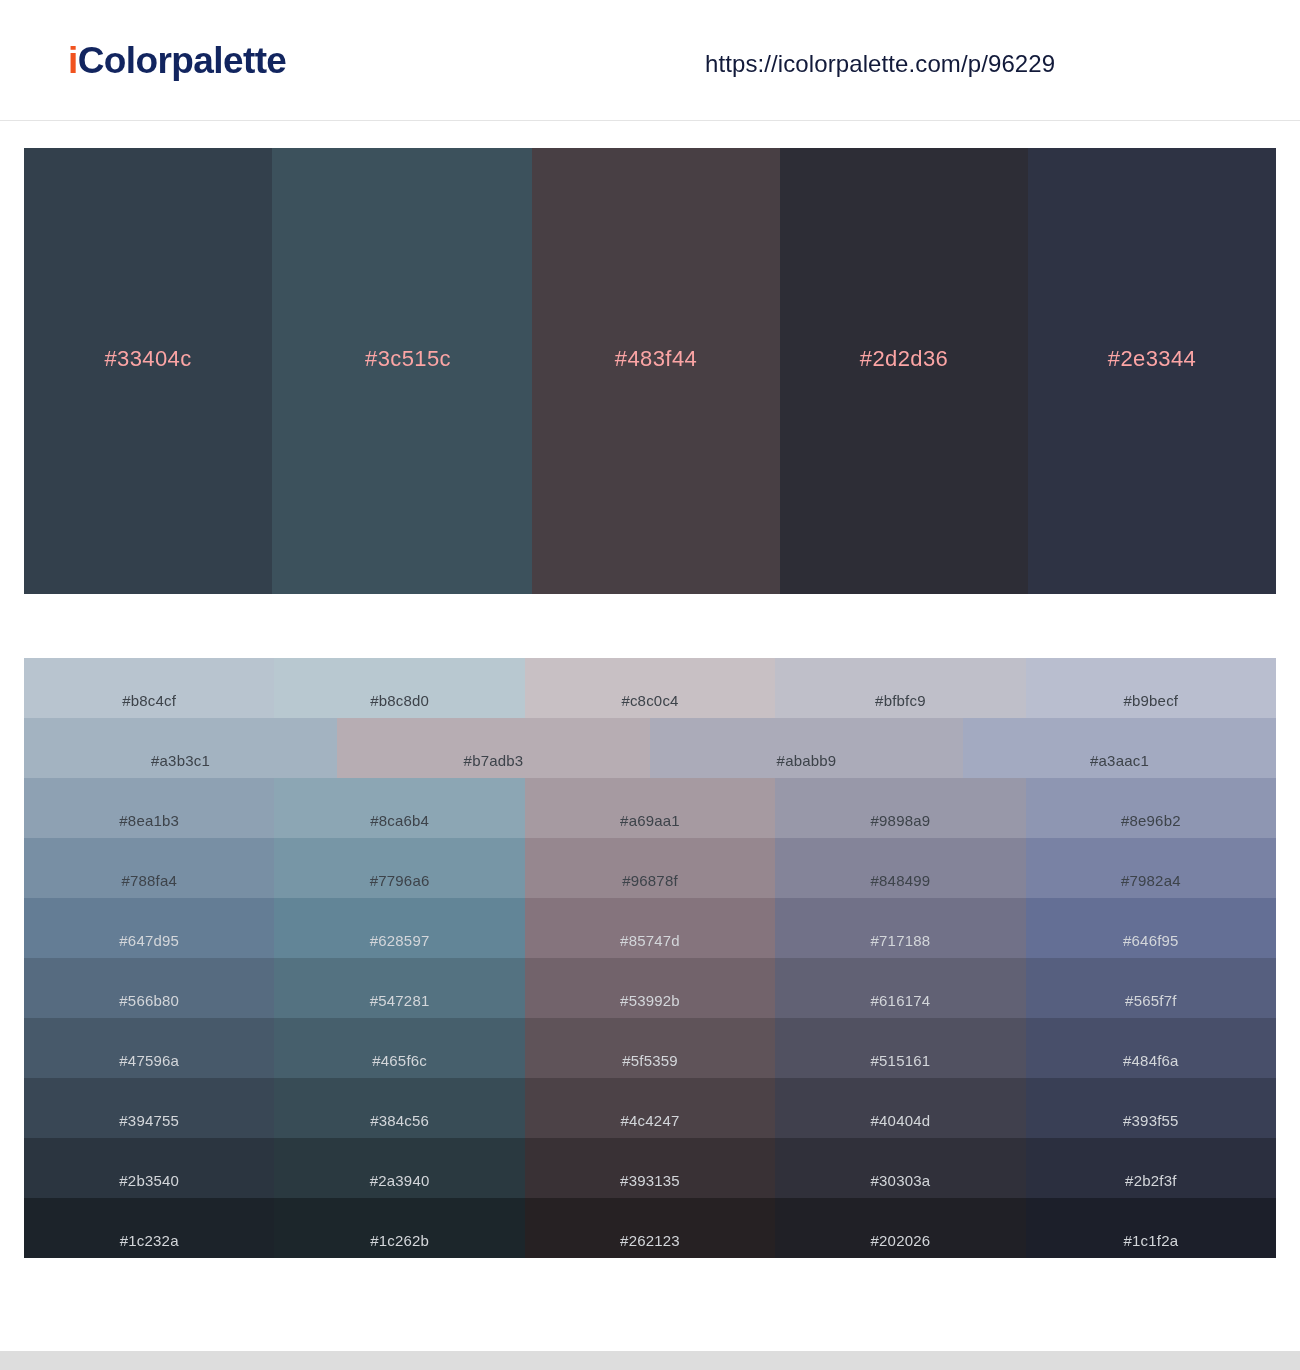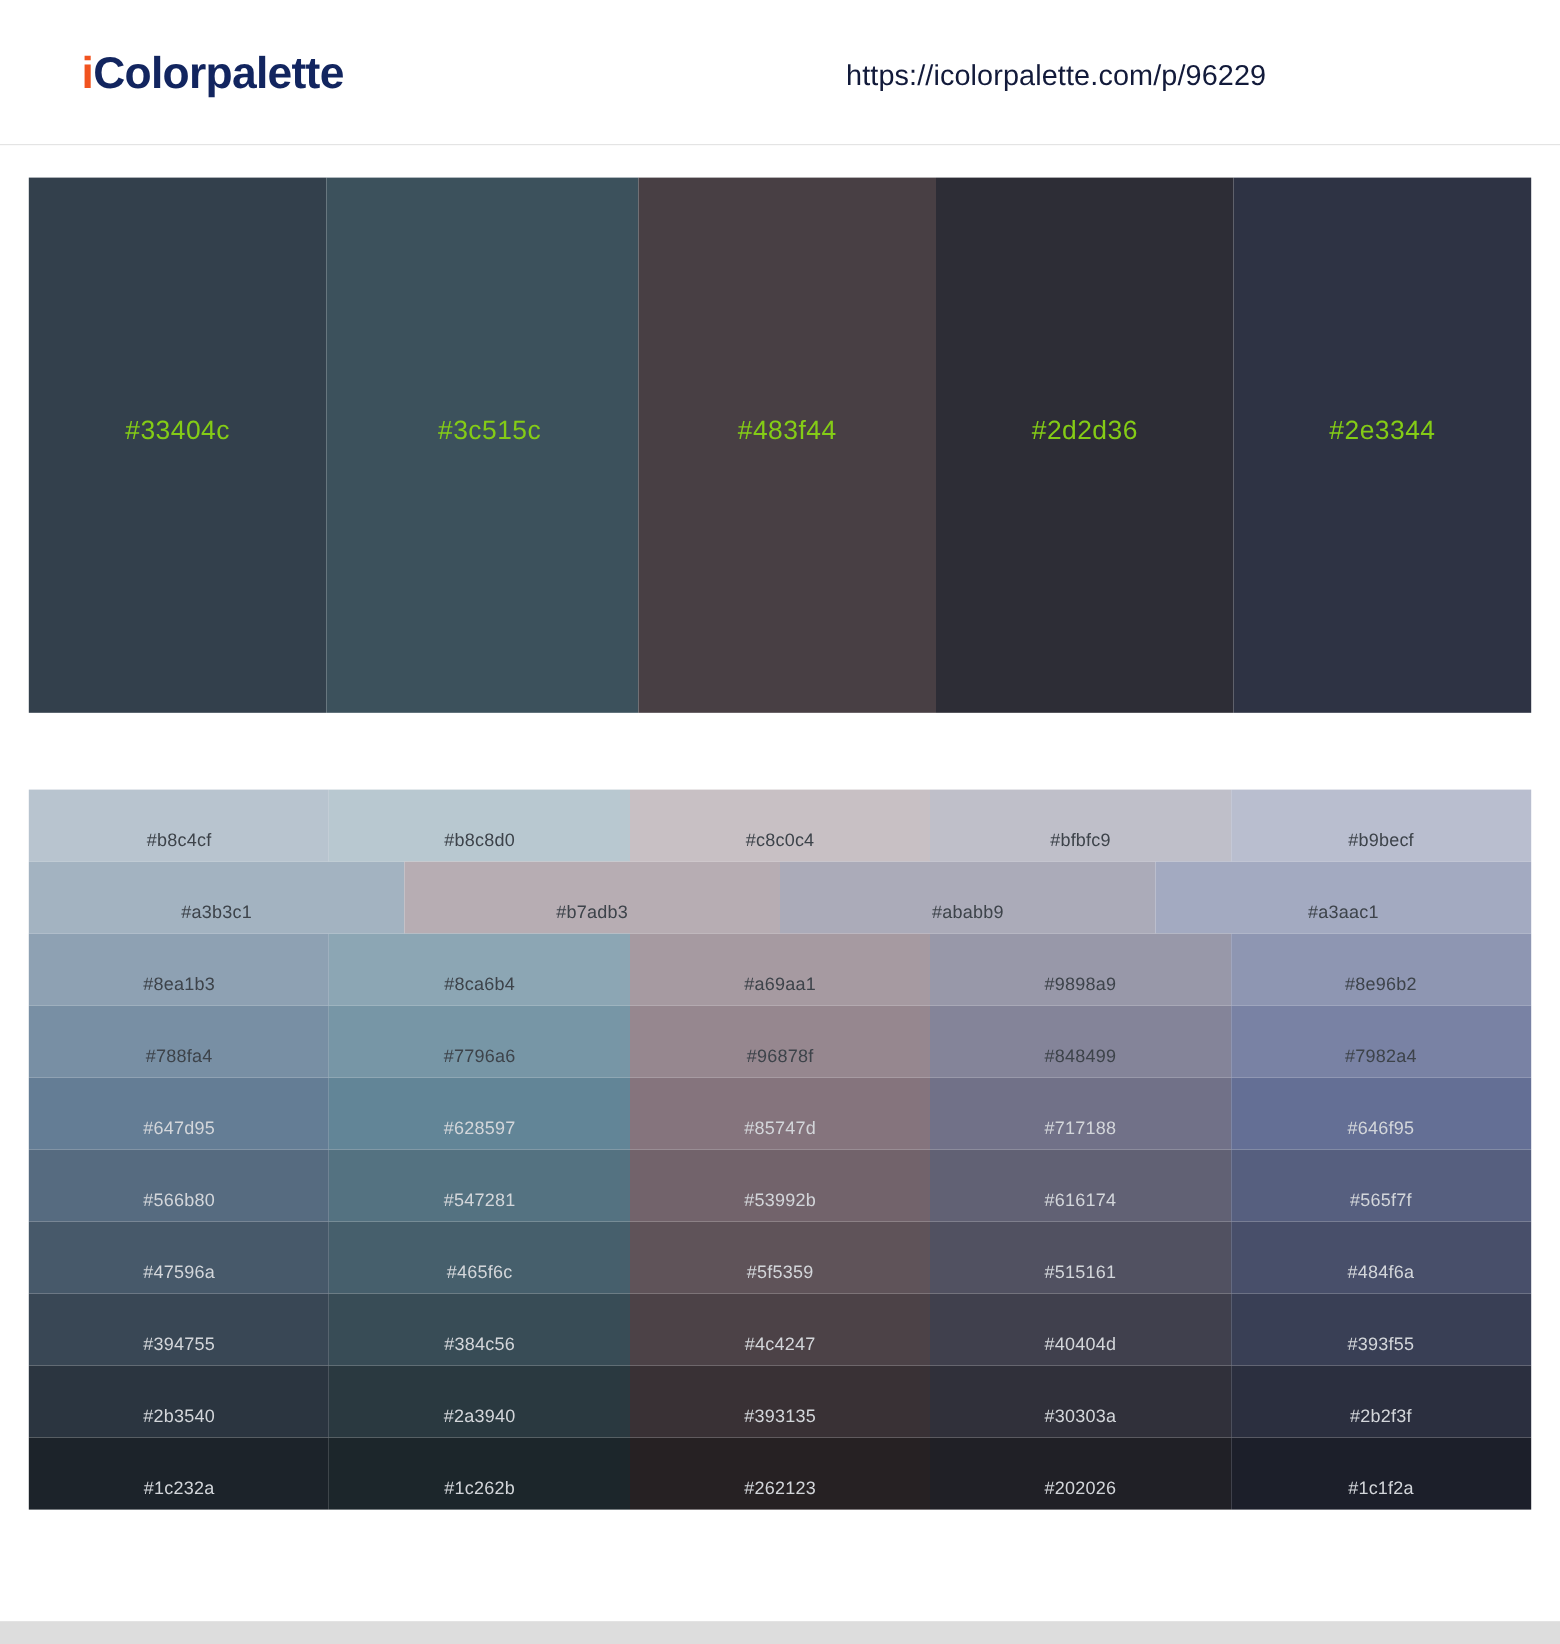--- a/index.html
+++ b/index.html
@@ -58,21 +58,21 @@
   }
   .palette-swatch {
     flex: 1 1 0;
     display: flex;
     align-items: center;
     justify-content: center;
     position: relative;
   }
   .palette-swatch .swatch-label {
     font-size: 22px;
-    color: #84cc16;
+    color: #fca5a5;
     letter-spacing: 0.4px;
     position: relative;
     top: -12px;
   }
 
   
   .shades-grid {
     position: absolute;
     left: 24px;
     top: 658px;

